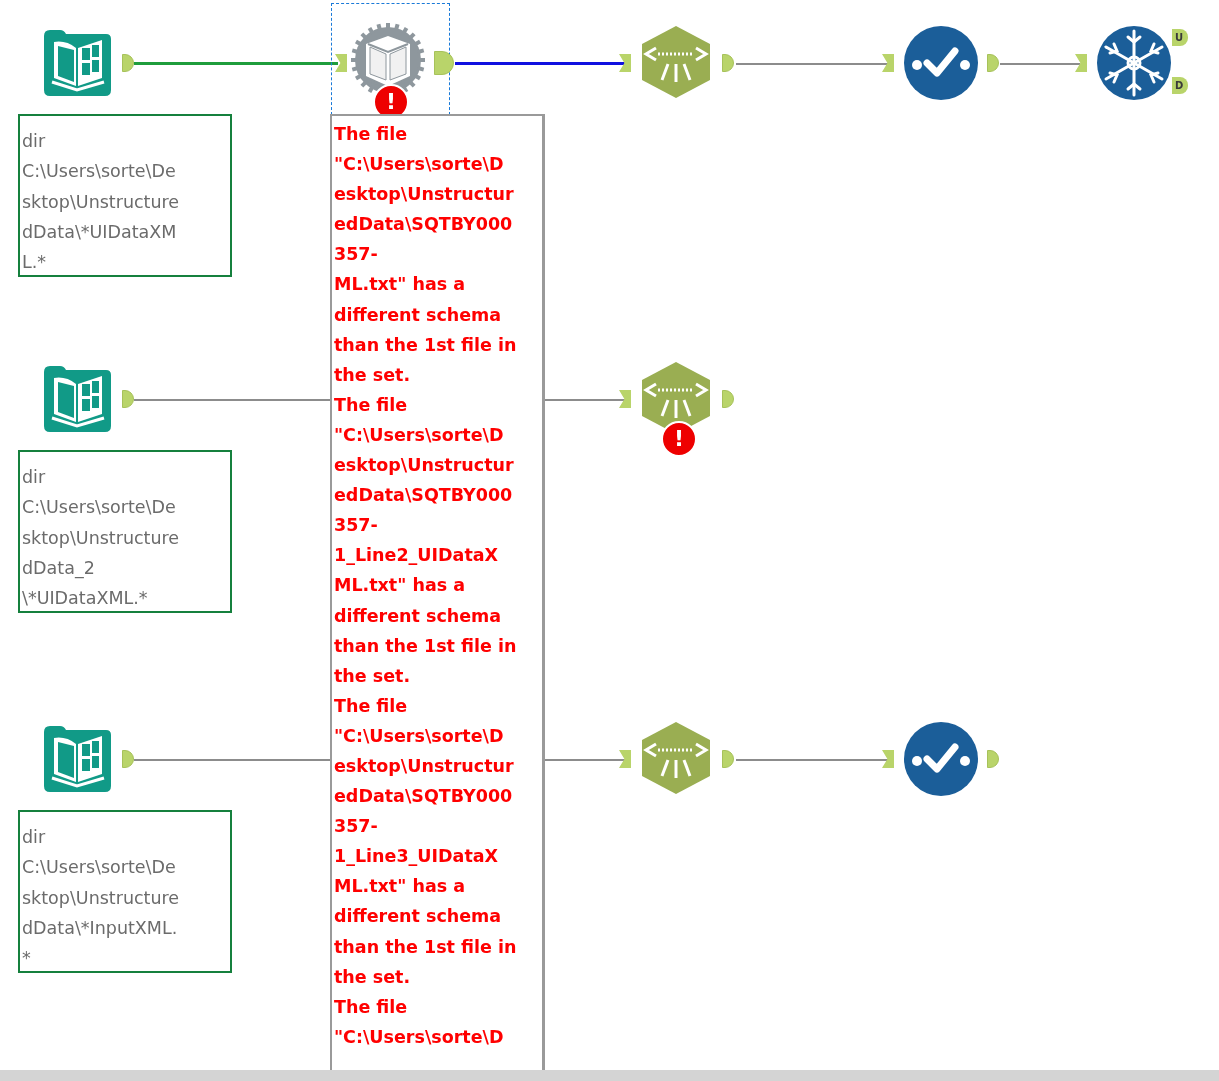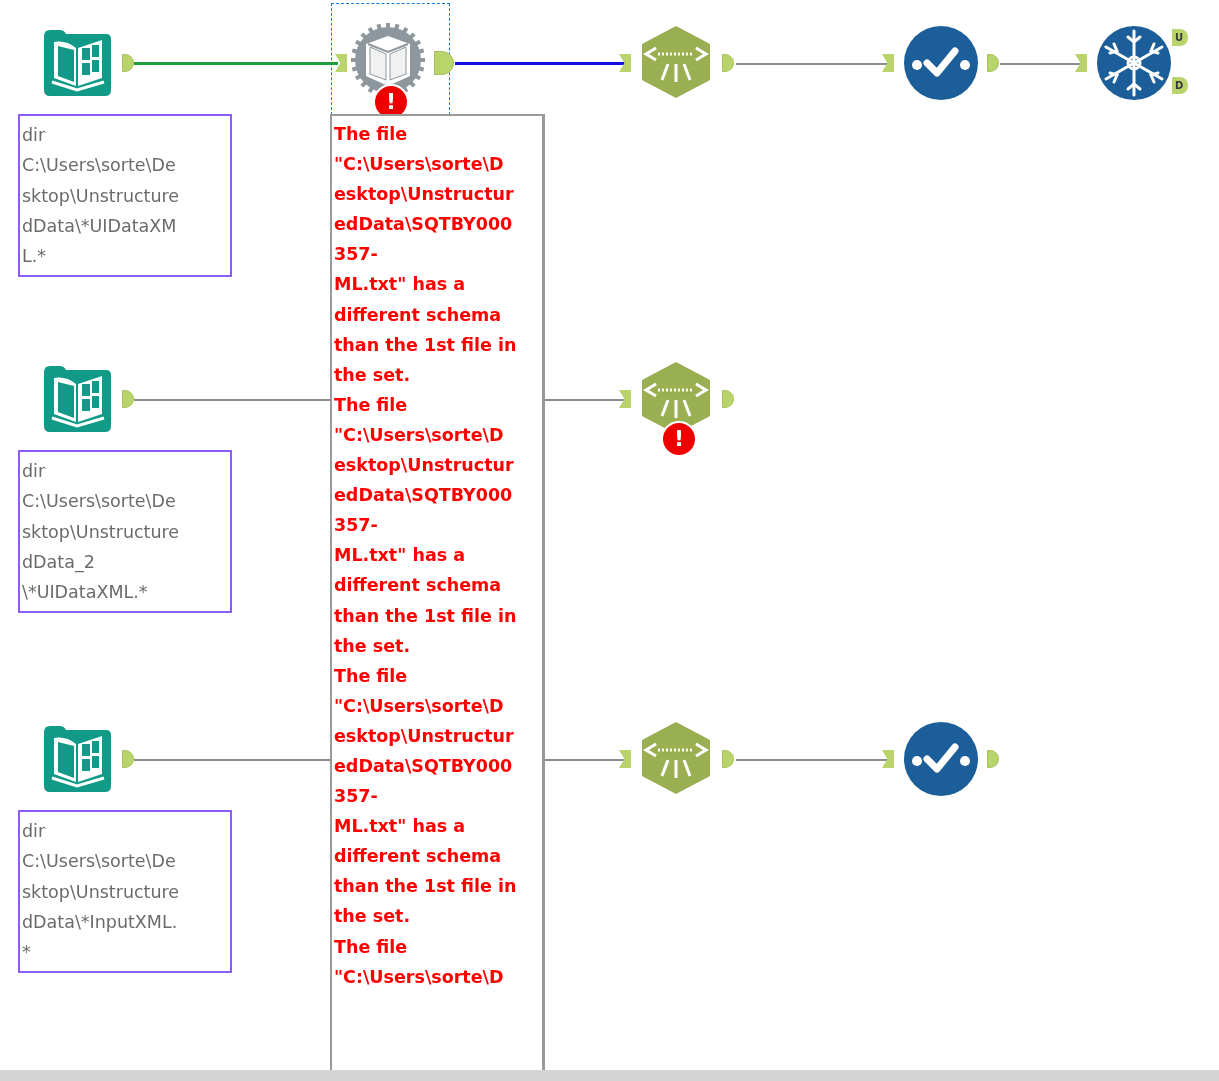--- a/index.html
+++ b/index.html
@@ -9,23 +9,23 @@
   .wire { position:absolute; height:2px; background:#8c8c8c; }
   .wire.green { background:#1f9d3c; height:3px; }
   .wire.blue { background:#1010e0; height:3px; }
   .vwire { position:absolute; width:2px; background:#9a9a9a; }
   .anchor-out { position:absolute; width:12px; height:18px; background:#b9d46a; border-radius:0 9px 9px 0; border:1px solid #a7c25a; box-sizing:border-box; }
   .anchor-in { position:absolute; width:12px; height:18px; background:#b9d46a; box-sizing:border-box;
                clip-path: polygon(0 0,100% 0,100% 100%,0 100%,45% 50%); }
   .anchor-lbl { position:absolute; width:16px; height:17px; background:#b9d46a; border-radius:0 8px 8px 0;
                 font:bold 10px "DejaVu Sans", sans-serif; color:#3a3a3a; line-height:17px; text-align:left; padding-left:3px; box-sizing:border-box; }
   .tool { position:absolute; }
-  .comment { position:absolute; background:#fff; border:2px solid #8b5cf6; box-sizing:border-box;
+  .comment { position:absolute; background:#fff; border:2px solid #15803d; box-sizing:border-box;
              font-family:"DejaVu Sans", sans-serif; font-size:17.5px; line-height:30.3px; color:#6b6b6b;
-             padding:4px 2px; white-space:pre-wrap; word-break:break-all; overflow:hidden; }
+             padding:10px 2px; white-space:pre-wrap; word-break:break-all; overflow:hidden; }
   .error-box { position:absolute; background:#fff; border:2px solid #9a9a9a; box-sizing:border-box;
                font-family:"DejaVu Sans", sans-serif; font-weight:bold; font-size:17.5px; line-height:30.1px; color:#ff0000;
                padding:3px 2px; overflow:hidden; }
   .error-box .line { display:block; white-space:pre; }
   .selection { position:absolute; border:1px dashed #1a7ad8; box-sizing:border-box; }
   .err-badge { position:absolute; width:32px; height:32px; border-radius:50%; background:#ee0000;
                color:#fff; font:bold 22px "DejaVu Sans", sans-serif; text-align:center; line-height:32px; border:2px solid #fff; box-sizing:content-box; }
   .bottom-bar { position:absolute; left:0; top:1070px; width:1219px; height:11px; background:#d4d4d4; }
 </style>
 </head>
@@ -102,29 +102,31 @@
         <span class="line">357-</span>
         <span class="line">ML.txt" has a</span>
         <span class="line">different schema</span>
         <span class="line">than the 1st file in</span>
         <span class="line">the set.</span>
         <span class="line">The file</span>
         <span class="line">"C:\Users\sorte\D</span>
         <span class="line">esktop\Unstructur</span>
         <span class="line">edData\SQTBY000</span>
         <span class="line">357-</span>
+        <span class="line">1_Line2_UIDataX</span>
         <span class="line">ML.txt" has a</span>
         <span class="line">different schema</span>
         <span class="line">than the 1st file in</span>
         <span class="line">the set.</span>
         <span class="line">The file</span>
         <span class="line">"C:\Users\sorte\D</span>
         <span class="line">esktop\Unstructur</span>
         <span class="line">edData\SQTBY000</span>
         <span class="line">357-</span>
+        <span class="line">1_Line3_UIDataX</span>
         <span class="line">ML.txt" has a</span>
         <span class="line">different schema</span>
         <span class="line">than the 1st file in</span>
         <span class="line">the set.</span>
         <span class="line">The file</span>
         <span class="line">"C:\Users\sorte\D</span>
       </div>
   </div>
 
   <div class="vwire" style="left:543px; top:114px; height:956px; background:#9a9a9a;"></div>

